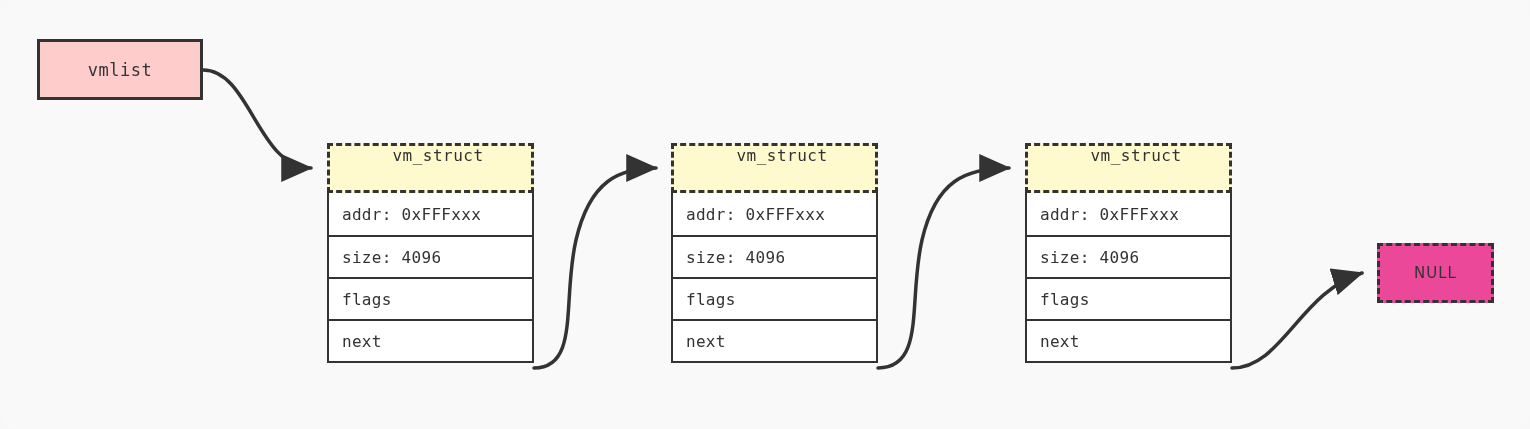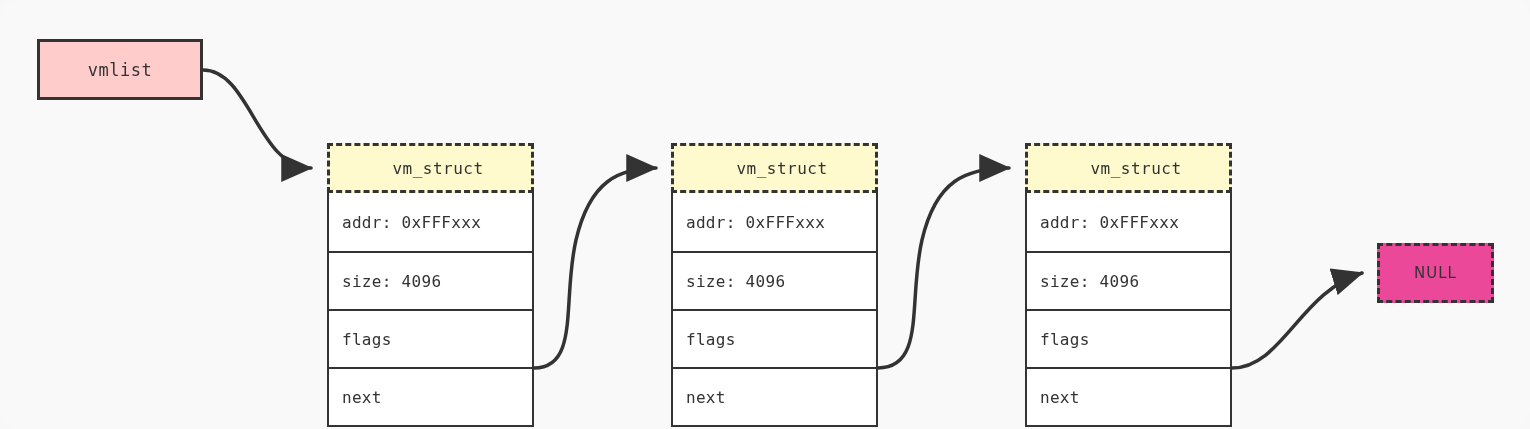--- a/index.html
+++ b/index.html
@@ -53,39 +53,39 @@
     top: 143px;
     width: 207px;
     z-index: 3;
   }
   .node-header {
     height: 50px;
     background: #fffacd;
     border: 3px dashed #333333;
     box-sizing: border-box;
     display: flex;
-    align-items: center;
+    align-items: flex-start;
     justify-content: center;
     padding-left: 15px;
   }
   .node-header .label {
     font-family: "DejaVu Sans Mono", monospace;
     font-size: 16px;
     color: #333333;
     letter-spacing: 0.5px;
   }
   .node-body {
     border-left: 2px solid #333333;
     border-right: 2px solid #333333;
     border-bottom: 2px solid #333333;
     box-sizing: border-box;
     background: #ffffff;
   }
   .node-row {
-    height: 58px;
+    height: 42px;
     border-top: 2px solid #333333;
     box-sizing: border-box;
     background: #ffffff;
     display: flex;
     align-items: center;
     padding-left: 13px;
   }
   .node-row:first-child {
     border-top: none;
   }

